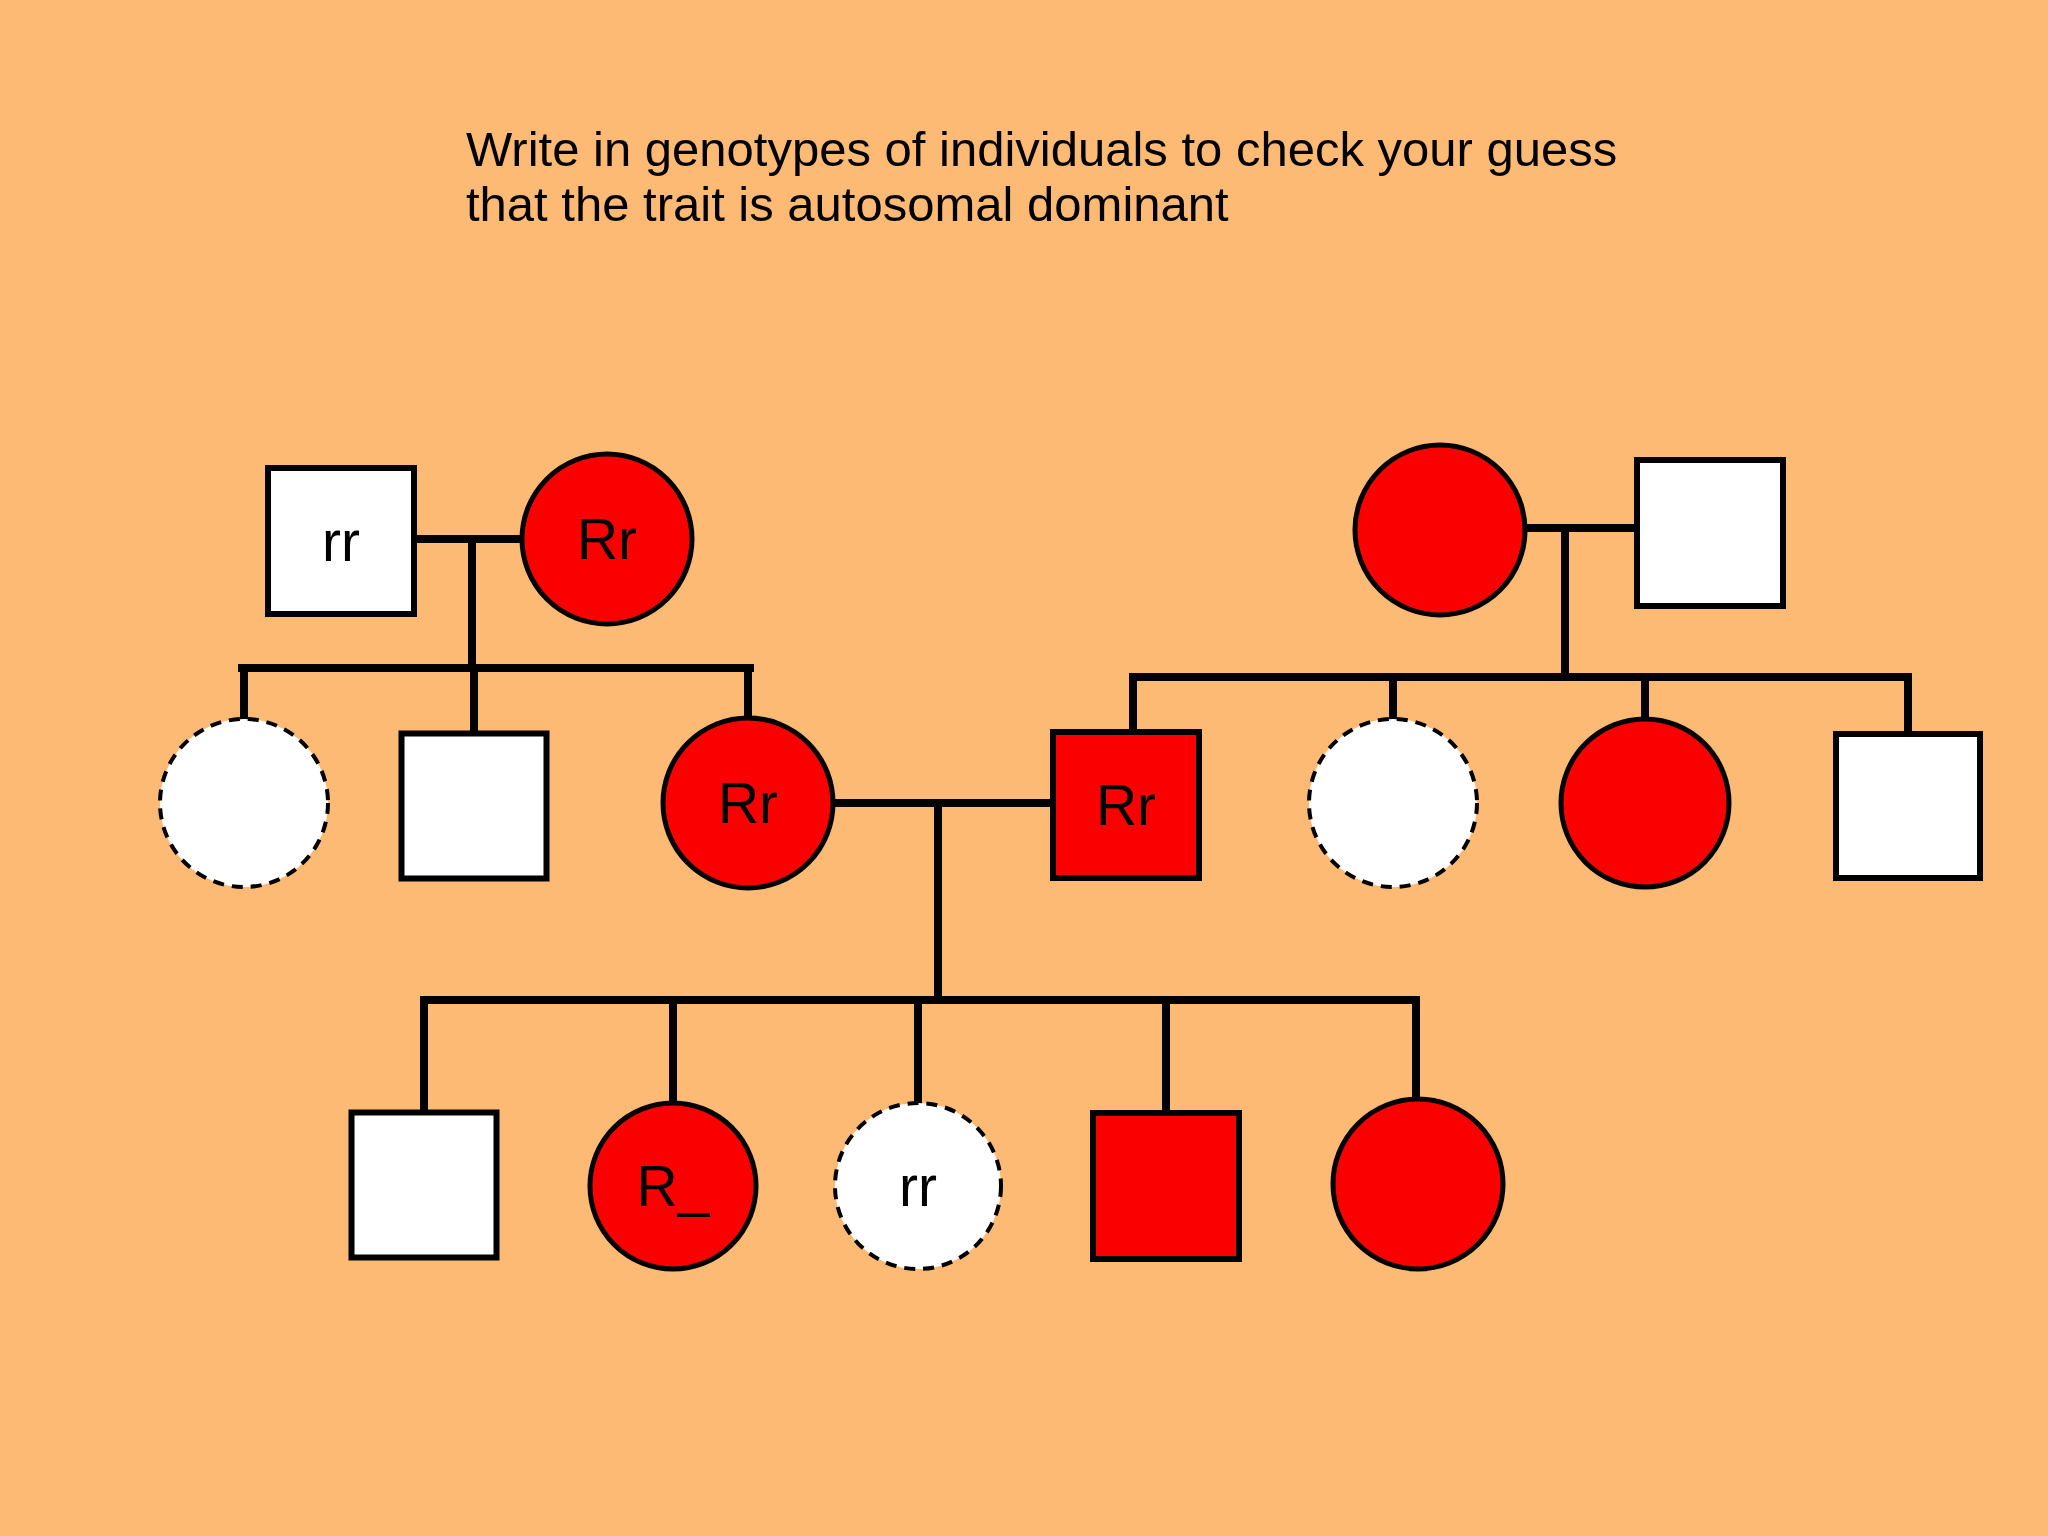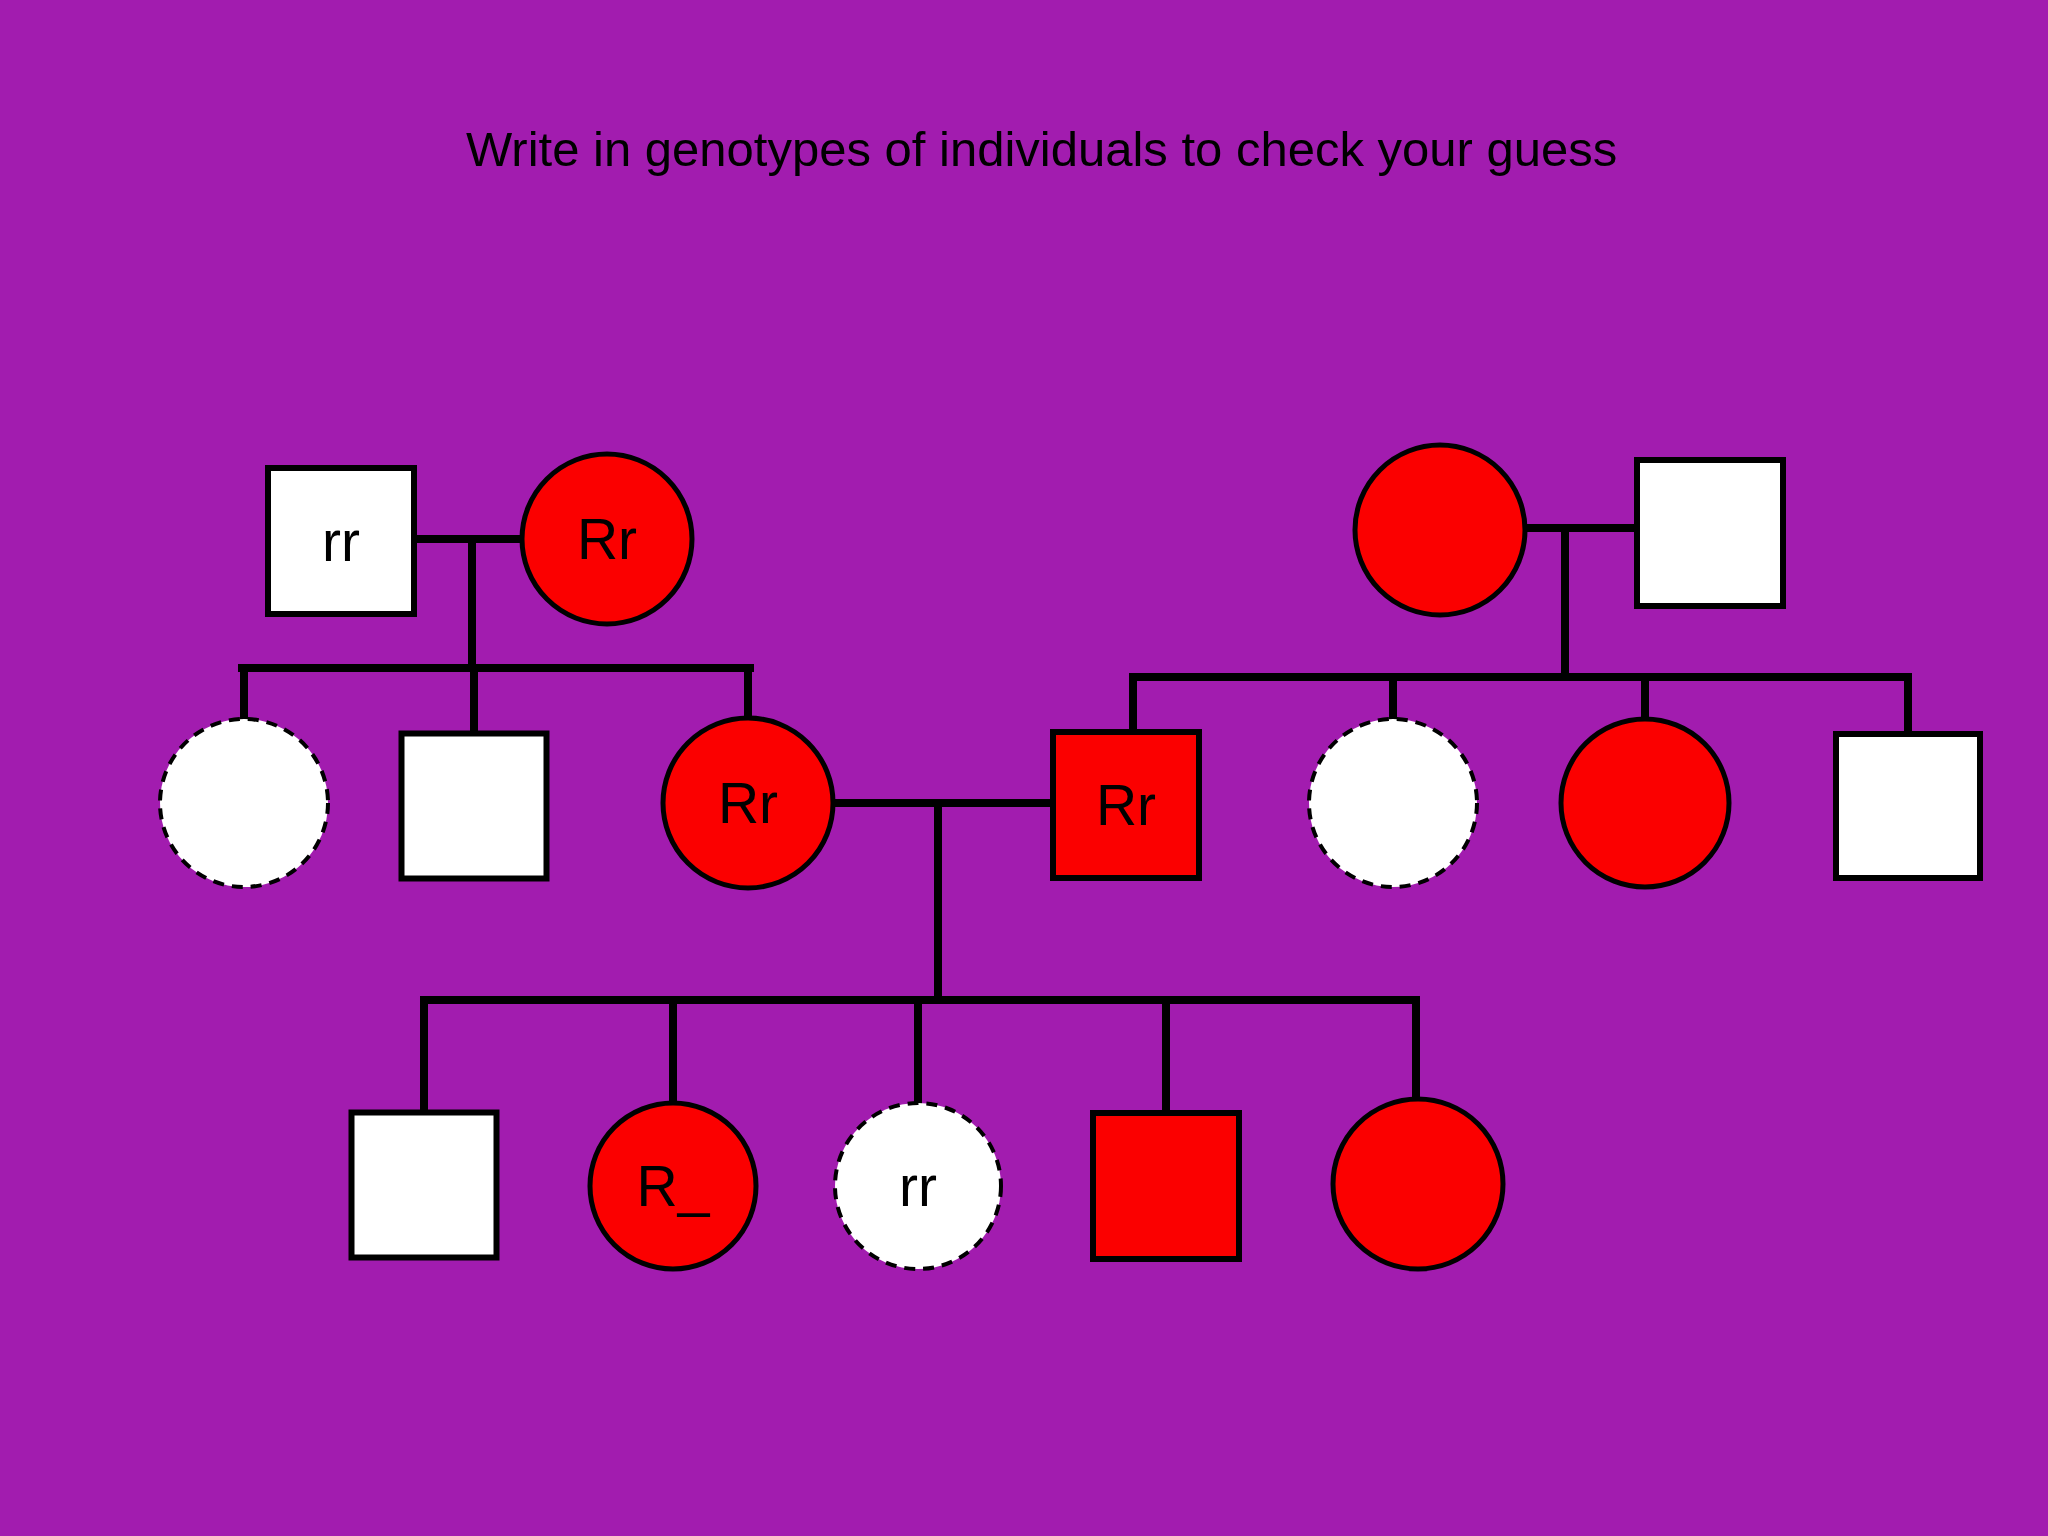--- a/index.html
+++ b/index.html
@@ -4,21 +4,21 @@
 <style>
   html, body {
     margin: 0;
     padding: 0;
     background: #ffffff;
   }
   #stage {
     position: relative;
     width: 2048px;
     height: 1536px;
-    background: #a21caf;
+    background: #fdba74;
     overflow: hidden;
     font-family: "Liberation Sans", "DejaVu Sans", sans-serif;
   }
   #slide-title {
     position: absolute;
     left: 466px;
     top: 122px;
     color: #000000;
     font-size: 49px;
     line-height: 1.12;
@@ -33,20 +33,21 @@
   .genotype-text {
     font-family: "Liberation Sans", "DejaVu Sans", sans-serif;
   }
 </style>
 </head>
 <body>
 
 <div id="stage">
   <div id="slide-title">
     <div>Write in genotypes of individuals to check your guess</div>
+    <div>that the trait is autosomal dominant</div>
   </div>
   <svg id="pedigree-svg" width="2048" height="1536" viewBox="0 0 2048 1536">
       <line x1="414" y1="539" x2="522" y2="539" stroke="#000000" stroke-width="8" stroke-linecap="square"></line>
       <line x1="472" y1="539" x2="472" y2="668" stroke="#000000" stroke-width="8" stroke-linecap="square"></line>
       <line x1="242" y1="668" x2="750" y2="668" stroke="#000000" stroke-width="8" stroke-linecap="square"></line>
       <line x1="244" y1="668" x2="244" y2="723" stroke="#000000" stroke-width="8" stroke-linecap="square"></line>
       <line x1="474" y1="668" x2="474" y2="737.5" stroke="#000000" stroke-width="8" stroke-linecap="square"></line>
       <line x1="748" y1="668" x2="748" y2="722" stroke="#000000" stroke-width="8" stroke-linecap="square"></line>
       <line x1="1525" y1="528" x2="1637" y2="528" stroke="#000000" stroke-width="8" stroke-linecap="square"></line>
       <line x1="1565" y1="528" x2="1565" y2="677" stroke="#000000" stroke-width="8" stroke-linecap="square"></line>

